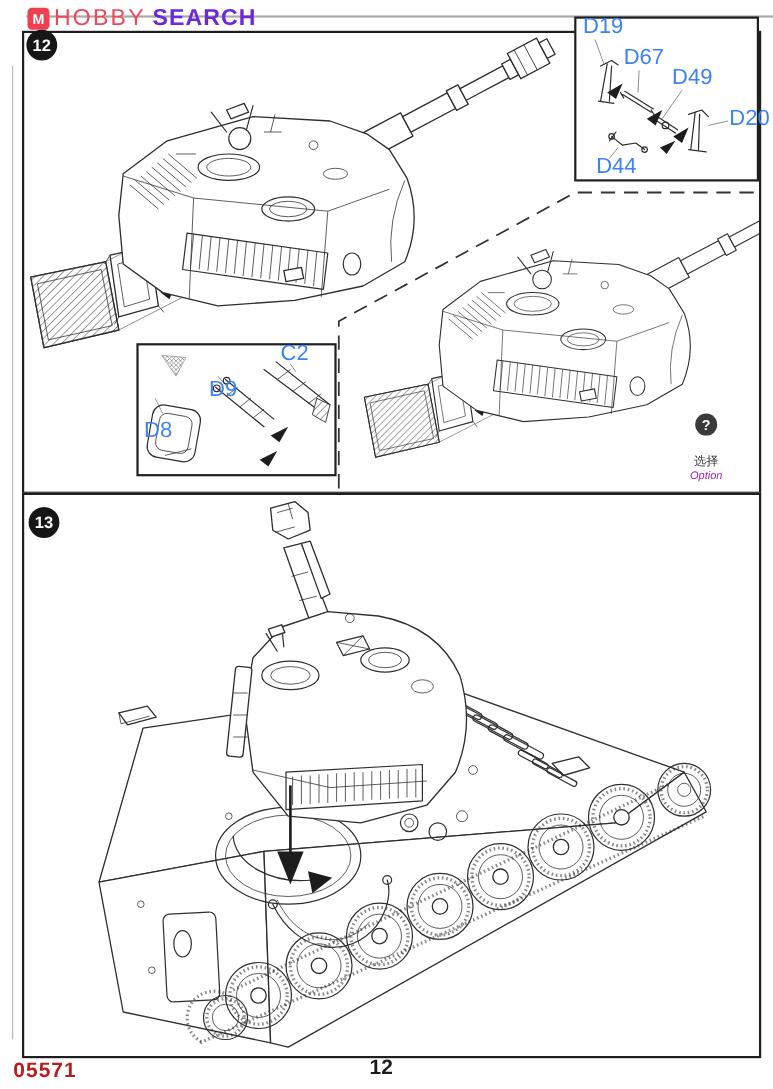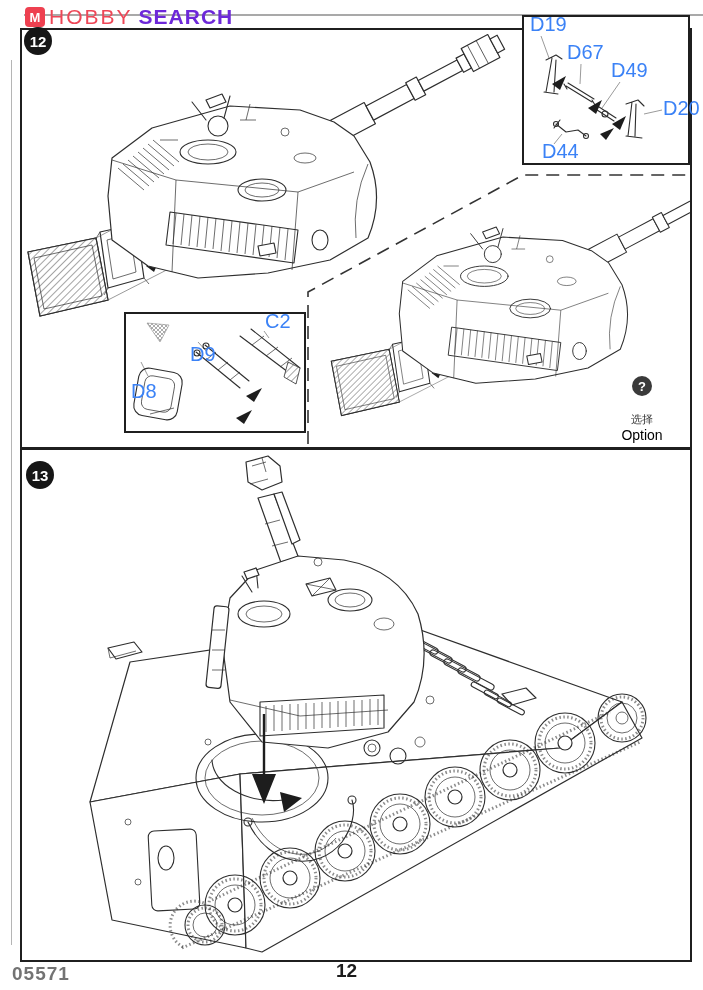--- a/index.html
+++ b/index.html
@@ -26,23 +26,23 @@
          display:flex;align-items:center;justify-content:center;font-size:15px;font-weight:bold;}
   .badge12{left:24px;top:27px;}
   .badge13{left:26px;top:461px;}
   
   .plabel{position:absolute;font-size:20px;color:#3b82f6;line-height:15px;}
   
   .opt{position:absolute;left:602px;top:376px;width:80px;text-align:center;}
   .opt-q{display:inline-flex;width:20px;height:20px;border-radius:50%;background:#3a3a3a;color:#fff;
          align-items:center;justify-content:center;font-size:13px;font-weight:bold;}
   .opt-cn{font-size:11px;color:#333;margin-top:16px;}
-  .opt-en{font-size:14px;color:#000000;}
-  
-  .kitno{position:absolute;left:12px;top:963px;font-size:19px;font-weight:bold;color:#737373;letter-spacing:1px;}
+  .opt-en{font-size:10px;color:#a21caf;font-style:italic;}
+  
+  .kitno{position:absolute;left:12px;top:963px;font-size:19px;font-weight:bold;color:#b91c1c;letter-spacing:1px;}
   .pageno{position:absolute;left:336px;top:960px;font-size:19px;font-weight:bold;color:#1c1c1c;}
   
   svg{display:block;}
   .ln{fill:none;stroke:#2e2e2e;stroke-width:1.1;stroke-linejoin:round;stroke-linecap:round;}
   .lnf{fill:#ffffff;stroke:#2e2e2e;stroke-width:1.2;stroke-linejoin:round;}
   .thin{fill:none;stroke:#2e2e2e;stroke-width:0.7;}
   .hair{fill:none;stroke:#555;stroke-width:0.6;}
   .blk{fill:#1d1d1d;stroke:none;}
   .dash{fill:none;stroke:#333;stroke-width:1.6;stroke-dasharray:13 8;}
   .boxr{fill:#ffffff;stroke:#1f1f1f;stroke-width:2;}
@@ -340,21 +340,21 @@
   <div class="badge badge13">13</div>
 
   <div class="plabel" style="left:530px;top:17px;">D19</div>
   <div class="plabel" style="left:567px;top:45px;text-align:right;">D67</div>
   <div class="plabel" style="left:611px;top:63px;">D49</div>
   <div class="plabel" style="left:663px;top:101px;">D20</div>
   <div class="plabel" style="left:542px;top:144px;">D44</div>
 
   <div class="plabel" style="left:131px;top:346px;margin-top:38px;">D8</div>
   <div class="plabel" style="left:190px;top:325px;margin-top:22px;">D9</div>
-  <div class="plabel" style="left:255px;top:314px;margin-left:10px;">C2</div>
+  <div class="plabel" style="left:255px;top:314px;">C2</div>
 
   <div class="opt">
     <span class="opt-q">?</span>
     <div class="opt-cn">选择</div>
     <div class="opt-en">Option</div>
   </div>
 
   <div class="kitno">05571</div>
   <div class="pageno">12</div>
 

